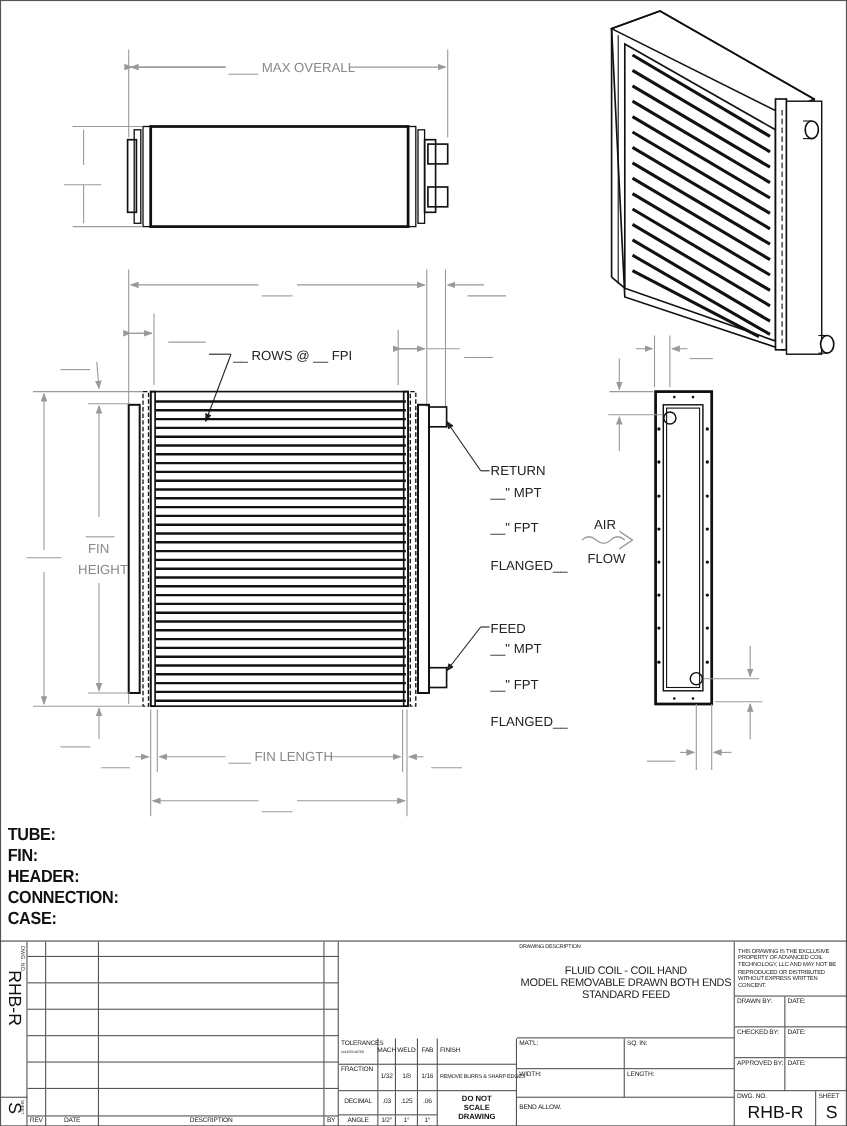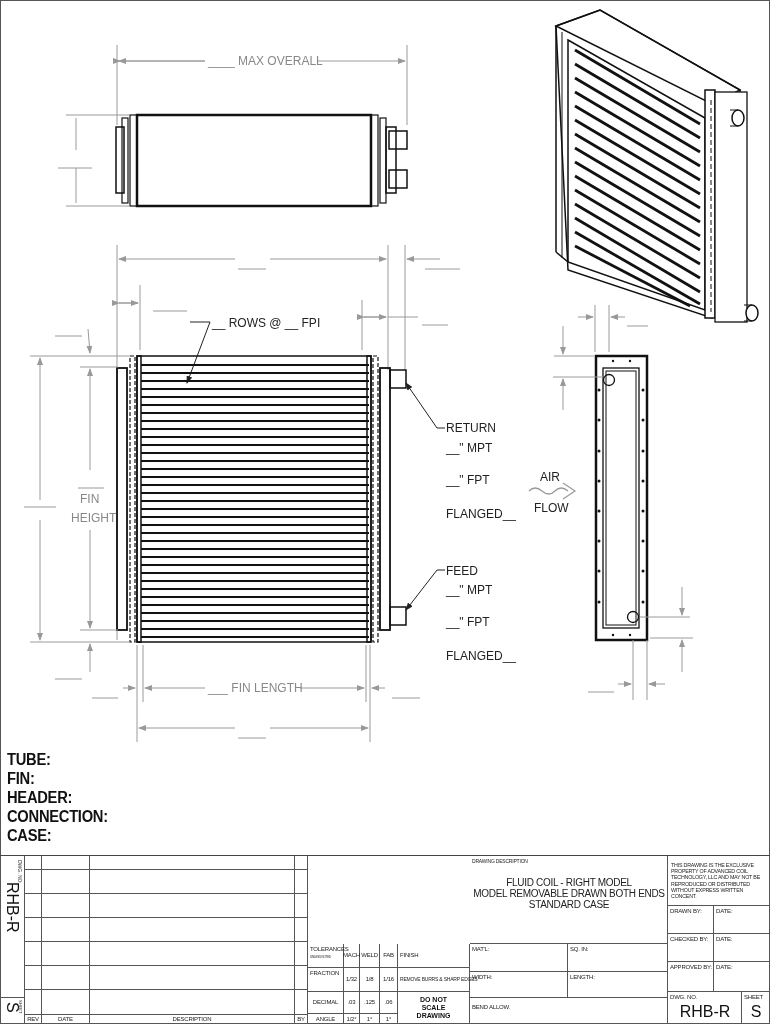--- a/index.html
+++ b/index.html
@@ -350,23 +350,23 @@
 
     <div class="cell tiny center" style="left:0;top:70px;width:36px;height:11px;">ANGLE</div>
     <div class="cell tiny center" style="left:36px;top:70px;width:16px;height:11px;">1/2°</div>
     <div class="cell tiny center" style="left:52px;top:70px;width:20px;height:11px;">1°</div>
     <div class="cell tiny center" style="left:72px;top:70px;width:18px;height:11px;">1°</div>
   </div>
 
   <div class="cell" style="left:470px;top:0;width:198px;height:88px;">
     <div class="tiny" style="font-size:5px;">DRAWING DESCRIPTION</div>
     <div style="position:absolute;left:0;top:21px;width:198px;text-align:center;font-size:10px;line-height:11px;letter-spacing:-0.3px;color:#222;">
-      <div>FLUID COIL - RIGHT MODEL</div>
+      <div>FLUID COIL - COIL HAND</div>
       <div>MODEL REMOVABLE DRAWN BOTH ENDS</div>
-      <div>STANDARD CASE</div>
+      <div>STANDARD FEED</div>
     </div>
   </div>
   <div class="cell tiny" style="left:470px;top:88px;width:98px;height:28px;">MAT'L:</div>
   <div class="cell tiny" style="left:568px;top:88px;width:100px;height:28px;">SQ. IN:</div>
   <div class="cell tiny" style="left:470px;top:116px;width:98px;height:26px;">WIDTH:</div>
   <div class="cell tiny" style="left:568px;top:116px;width:100px;height:26px;">LENGTH:</div>
   <div class="cell tiny" style="left:470px;top:142px;width:198px;height:27px;padding-top:6px;">BEND ALLOW.</div>
 
   <div class="cell" style="left:668px;top:0;width:102px;height:50px;font-size:5.3px;line-height:6.2px;padding:6px 2px 2px 3px;color:#222;white-space:normal;letter-spacing:-0.2px;">THIS DRAWING IS THE EXCLUSIVE PROPERTY OF ADVANCED COIL TECHNOLOGY, LLC AND MAY NOT BE REPRODUCED OR DISTRIBUTED WITHOUT EXPRESS WRITTEN CONCENT.</div>
   <div class="cell tiny" style="left:668px;top:50px;width:46px;height:28px;">DRAWN BY:</div>

